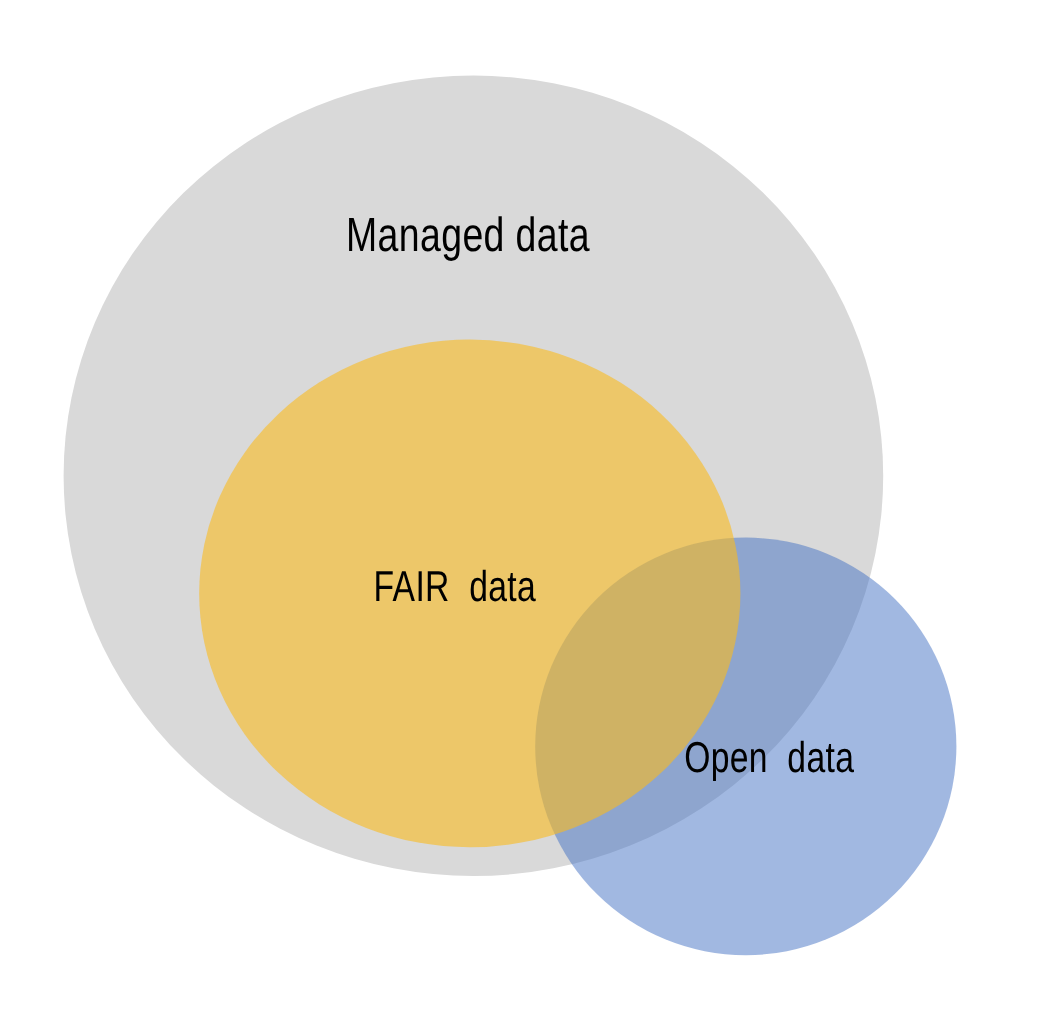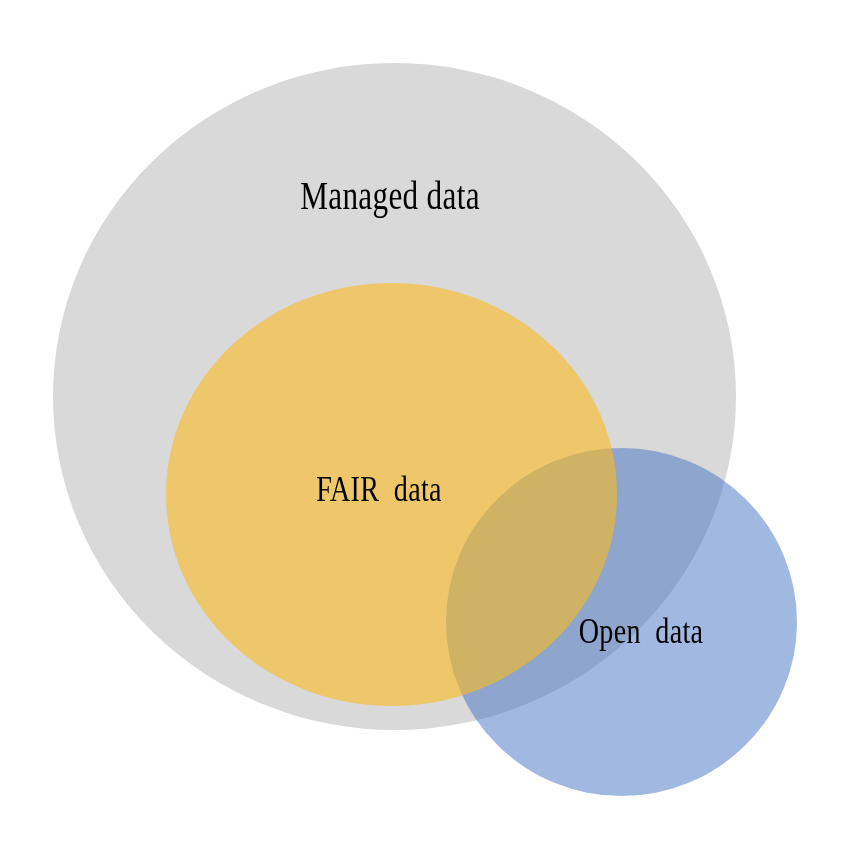--- a/index.html
+++ b/index.html
@@ -6,21 +6,21 @@
     margin: 0;
     padding: 0;
     background: #ffffff;
   }
   .canvas {
     position: relative;
     width: 866px;
     height: 800px;
     background: #ffffff;
     overflow: hidden;
-    font-family: Liberation Serif, serif;
+    font-family: Liberation Sans, sans-serif;
   }
   .circle {
     position: absolute;
     border-radius: 50%;
   }
   .label {
     position: absolute;
     color: #000000;
     white-space: pre;
     transform: translate(-50%, -50%) scaleX(0.78);

